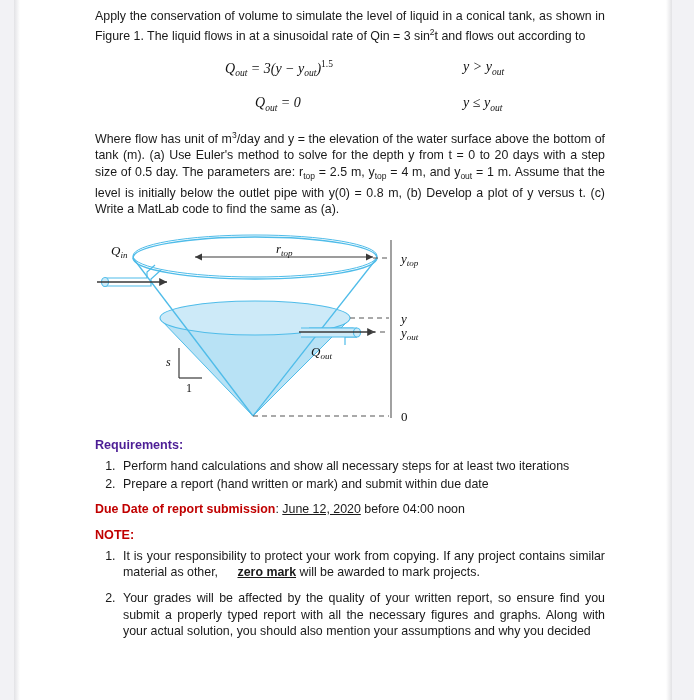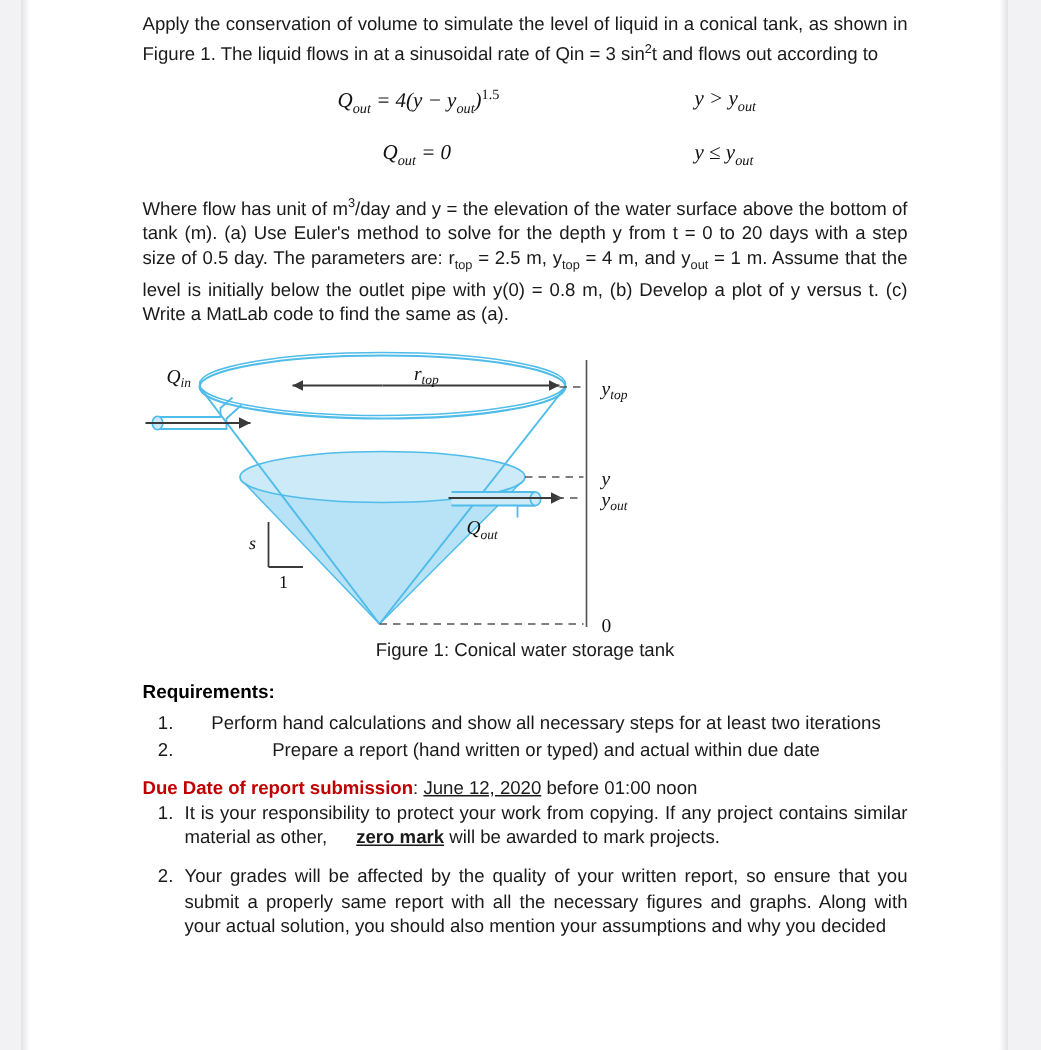--- a/index.html
+++ b/index.html
@@ -126,40 +126,40 @@
   .red-line .black { color: #1a1a1a; font-weight: normal; }
   .u { text-decoration: underline; }
 
   ol.numlist {
     margin: 0;
     padding-left: 24px;
     font-size: 12.4px;
     line-height: 16.6px;
     color: #1a1a1a;
   }
-  ol.numlist li { margin-bottom: 2px; padding-left: 4px; text-align: center; }
+  ol.numlist li { margin-bottom: 2px; padding-left: 4px; }
   ol.numlist.spaced li { margin-bottom: 9px; text-align: justify; }
   b.ubold { font-weight: bold; text-decoration: underline; margin-left: 16px; }
 </style>
 </head>
 <body>
 
 <div class="edge-strip left"></div>
 <div class="edge-shadow left"></div>
 <div class="edge-strip right"></div>
 <div class="edge-shadow right"></div>
 
 <div class="page">
   <div class="content">
 
     <p class="body-text"><span>Apply the conservation of volume to simulate the level of liquid in a conical tank, as shown in Figure 1. The liquid flows in at a sinusoidal rate of Qin = 3 sin</span><span class="sup">2</span><span>t and flows out according to</span></p>
 
     <div class="eq-block">
       <div class="eq-row r1">
-        <span class="eq-lhs"><span class="ital">Q</span><span class="eqsub">out</span><span> = 4(y − y</span><span class="eqsub">out</span><span>)</span><span class="eqsup">1.5</span></span>
+        <span class="eq-lhs"><span class="ital">Q</span><span class="eqsub">out</span><span> = 3(y − y</span><span class="eqsub">out</span><span>)</span><span class="eqsup">1.5</span></span>
         <span class="eq-cond"><span>y</span><span> &gt; </span><span>y</span><span class="eqsub">out</span></span>
       </div>
       <div class="eq-row r2">
         <span class="eq-lhs"><span class="ital">Q</span><span class="eqsub">out</span><span> = 0</span></span>
         <span class="eq-cond"><span>y</span><span> ≤ </span><span>y</span><span class="eqsub">out</span></span>
       </div>
     </div>
 
     <p class="body-text"><span>Where flow has unit of m</span><span class="sup">3</span><span>/day and y = the elevation of the water surface above the bottom of tank (m). (a) Use Euler's method to solve for the depth y from t = 0 to 20 days with a step size of 0.5 day. The parameters are: r</span><span class="sub">top</span><span> = 2.5 m, y</span><span class="sub">top</span><span> = 4 m, and y</span><span class="sub">out</span><span> = 1 m. Assume that the level is initially below the outlet pipe with y(0) = 0.8 m, (b) Develop a plot of y versus t. (c) Write a MatLab code to find the same as (a).</span></p>
 
@@ -247,31 +247,31 @@
           <text x="71" y="134" font-size="12" font-style="italic">
             <tspan>s</tspan>
           </text>
           <text x="91" y="160" font-size="12">
             <tspan>1</tspan>
           </text>
         </g>
       </svg>
     </div>
 
-    <p class="figure-caption">Figure 1: Conical water storage tank</p>
-
-    <div class="red-heading" style="color:#000000">Requirements:</div>
+
+    <div class="red-heading" style="color:#4c1d95">Requirements:</div>
     <ol class="numlist">
       <li>Perform hand calculations and show all necessary steps for at least two iterations</li>
-      <li>Prepare a report (hand written or typed) and actual within due date</li>
+      <li>Prepare a report (hand written or mark) and submit within due date</li>
     </ol>
 
     <div class="red-line" style="color:#C00000">
-      <b>Due Date of report submission</b><span class="black">:</span><span class="black">&nbsp;</span><span class="black u">June 12, 2020</span><span class="black">&nbsp;</span><span class="black">before 01:00 noon</span>
+      <b>Due Date of report submission</b><span class="black">:</span><span class="black">&nbsp;</span><span class="black u">June 12, 2020</span><span class="black">&nbsp;</span><span class="black">before 04:00 noon</span>
     </div>
 
+    <div class="red-heading" style="color:#C00000; margin-top:12px;">NOTE:</div>
     <ol class="numlist spaced">
       <li><span>It is your responsibility to protect your work from copying. If any project contains similar material as other, </span><b class="ubold">zero mark</b><span> will be awarded to mark projects.</span></li>
-      <li><span>Your grades will be affected by the quality of your written report, so ensure that you submit a properly same report with all the necessary figures and graphs. Along with your actual solution, you should also mention your assumptions and why you decided</span></li>
+      <li><span>Your grades will be affected by the quality of your written report, so ensure find you submit a properly typed report with all the necessary figures and graphs. Along with your actual solution, you should also mention your assumptions and why you decided</span></li>
     </ol>
 
   </div>
 </div>
 
 </body></html>

